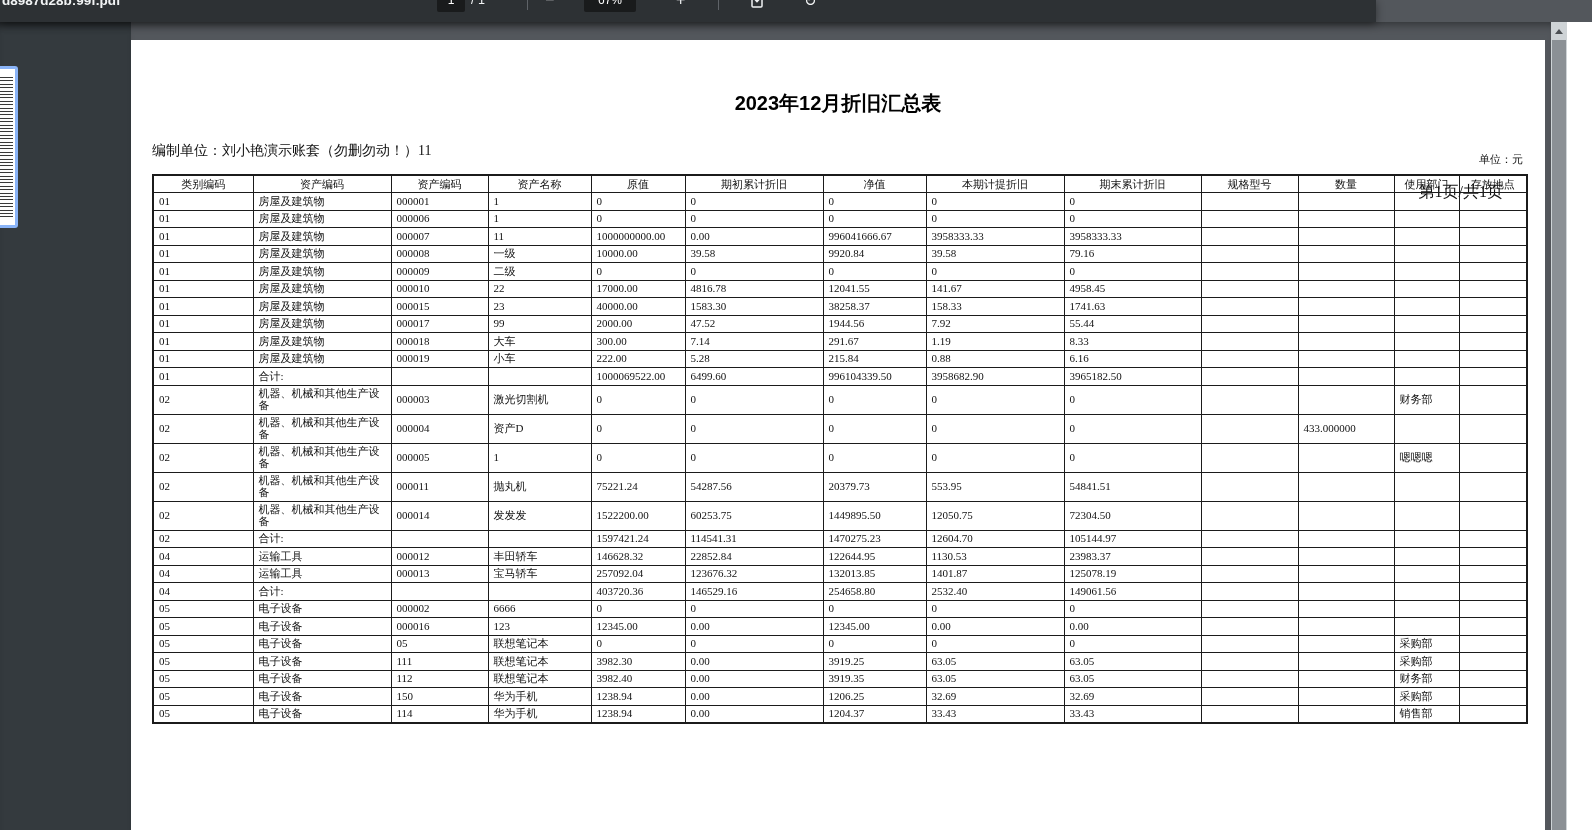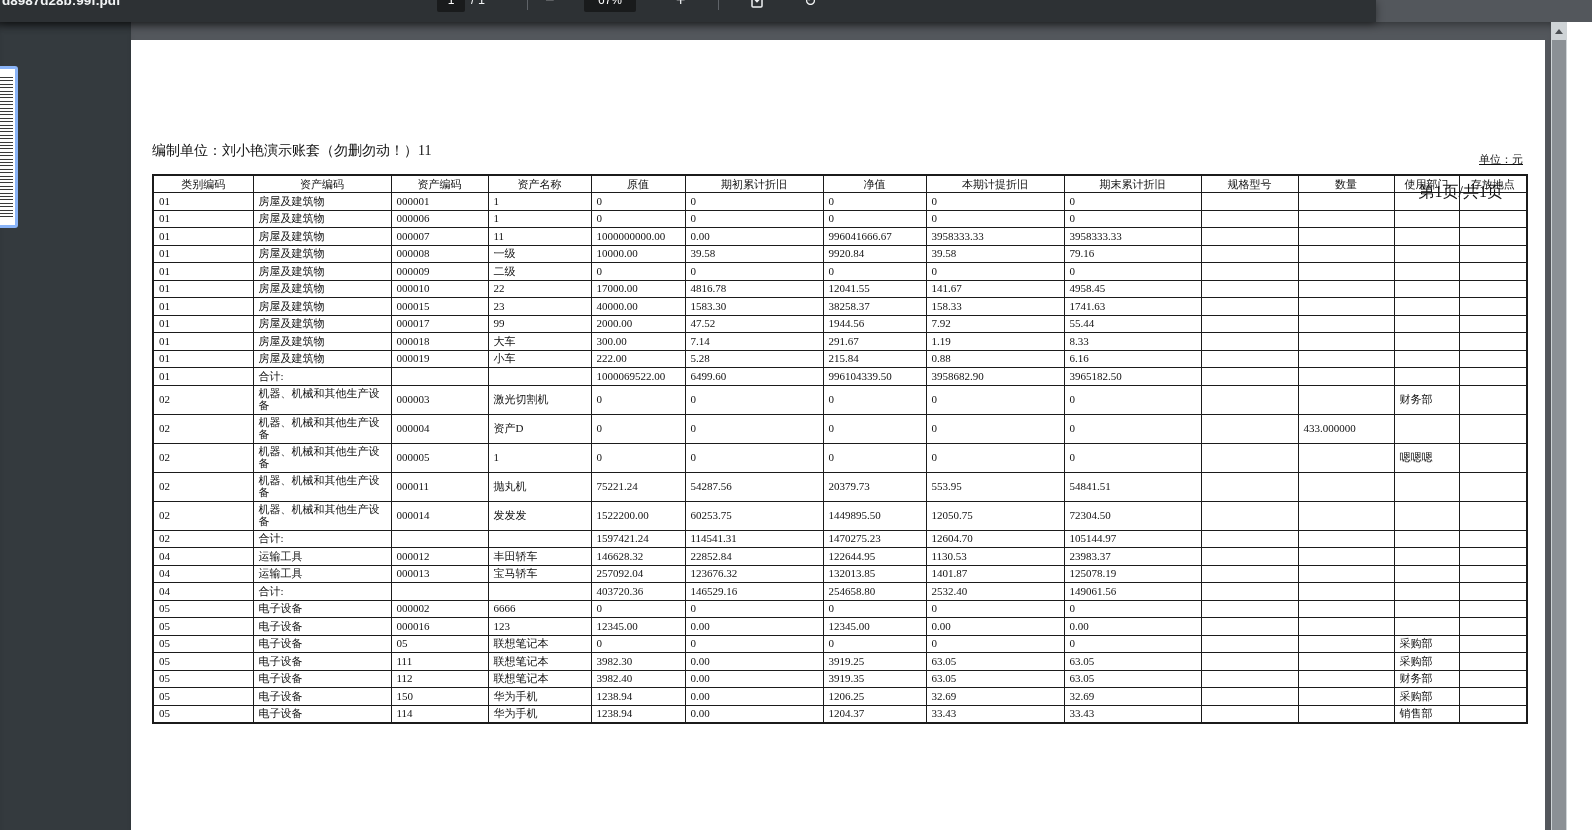--- a/index.html
+++ b/index.html
@@ -68,21 +68,21 @@
     position: absolute; top: 18px; left: 0; width: 1414px; height: 830px;
     background: #fff; color: #111;
   }
   .doc-title {
     position: absolute; top: 50px; left: 0; width: 100%; text-align: center;
     font-family: "Liberation Sans", sans-serif; font-weight: 700; font-size: 20px;
     color: #000;
   }
   .meta-left  { position: absolute; left: 21px;  top: 102px; font-size: 14px; }
   .meta-page  { position: absolute; right: 42px; top: 94px;  font-size: 16px; margin-top: 48px; }
-  .meta-unit  { position: absolute; right: 22px; top: 112px; font-size: 11px; text-decoration: underline; }
+  .meta-unit  { position: absolute; right: 22px; top: 112px; font-size: 11px; }
 
   
   table.dep {
     position: absolute; left: 21px; top: 134px; width: 1374px;
     border-collapse: collapse; table-layout: fixed;
     font-size: 11px; color: #111;
   }
   table.dep, table.dep th, table.dep td { border: 1px solid #1b1b1b; }
   table.dep { border-width: 2px; border-radius: 17px; }
   table.dep th {
@@ -170,20 +170,21 @@
 </div>
 
 <div class="sidebar">
   <div class="thumb">
     <div class="thumb-page"></div>
   </div>
 </div>
 
 <div class="canvas">
   <div class="page">
+    <div class="doc-title">2023年12月折旧汇总表</div>
     <div class="meta-left">编制单位：刘小艳演示账套（勿删勿动！）11</div>
     <div class="meta-page">第1页/共1页</div>
     <div class="meta-unit">单位：元</div>
 
     <table class="dep">
       <colgroup>
         <col style="width:100px">
           <col style="width:138px">
           <col style="width:97px">
         <col style="width:103px">

